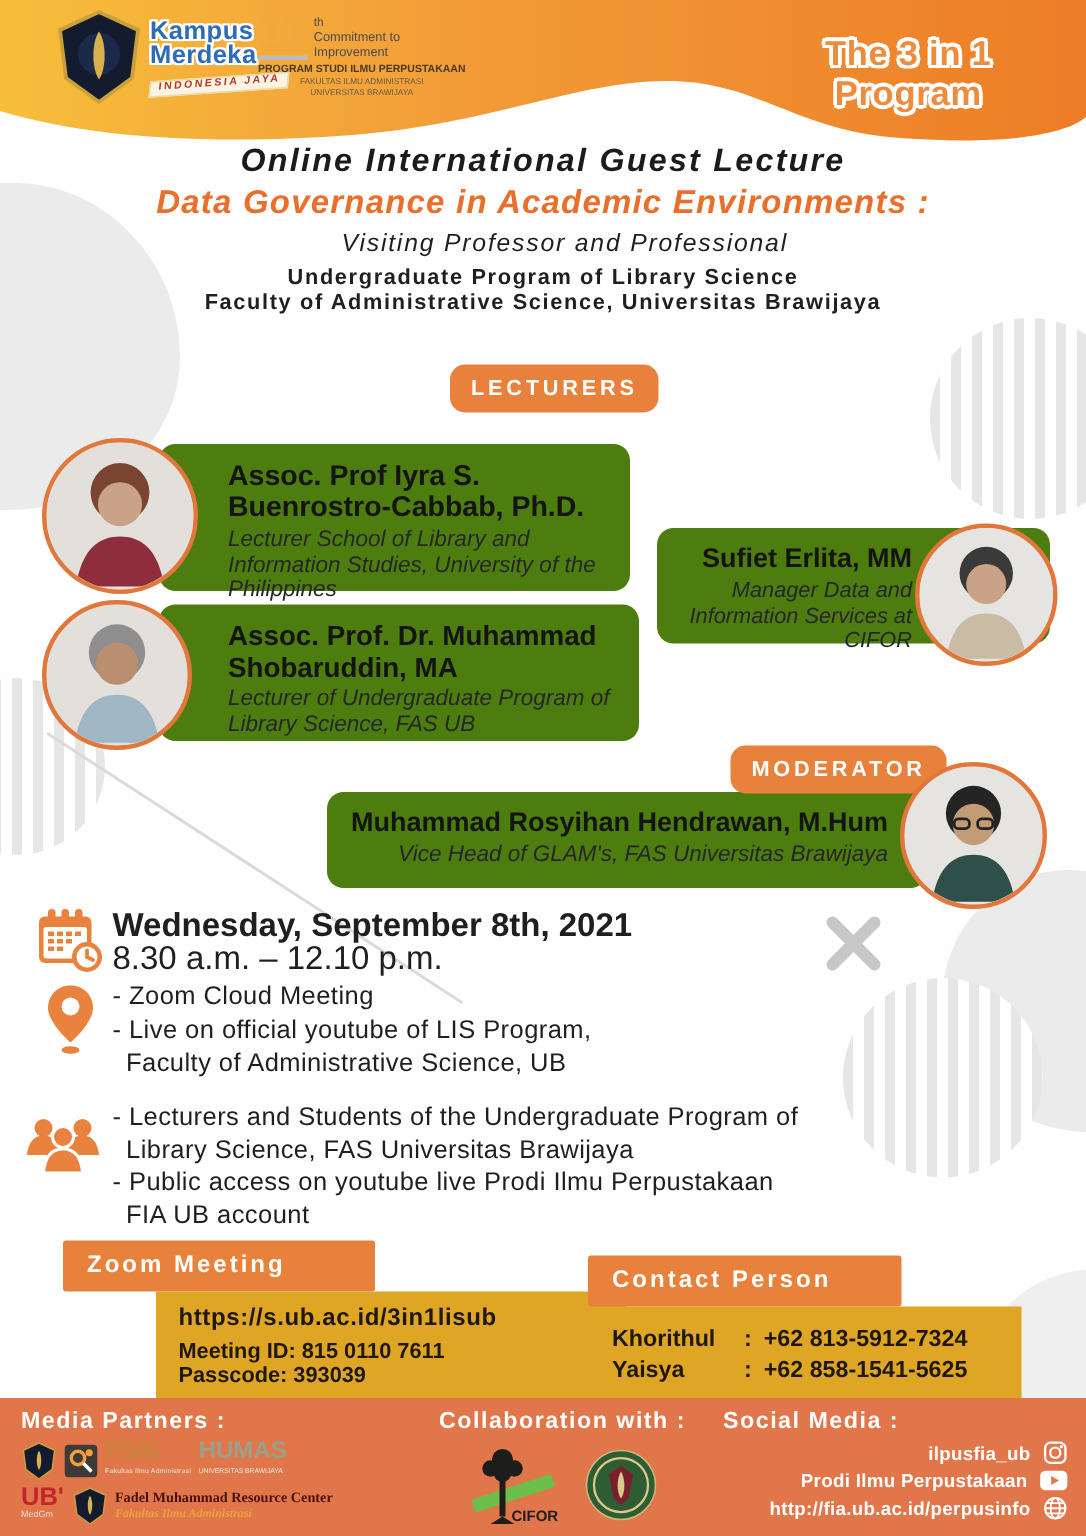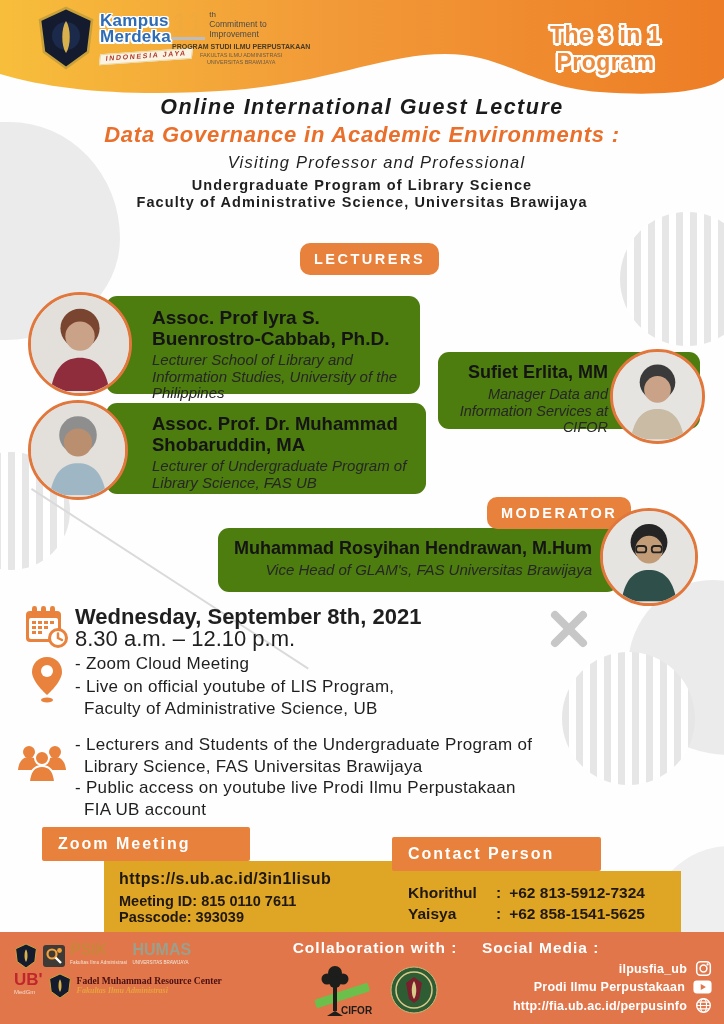--- a/index.html
+++ b/index.html
@@ -280,20 +280,21 @@
     </div>
     <div class="crow">
       <span class="cn">Yaisya</span>
       <span class="cc">:</span>
       <span>+62 858-1541-5625</span>
     </div>
   </div>
 
   <div class="footer">
     <div class="fcol1">
+      <div class="flabel">Media Partners :</div>
       <div class="lrow">
         <svg width="24" height="26" viewBox="0 0 60 64">
           <path d="M30,2 L56,14 L52,46 L30,62 L8,46 L4,14 Z" fill="#141B2E" stroke="#C9A13B" stroke-width="2.5"></path>
           <path d="M30,15 C35,22 35,40 30,47 C25,40 25,22 30,15 Z" fill="#D8B04C"></path>
         </svg>
         <svg width="22" height="22" viewBox="0 0 22 22">
           <rect width="22" height="22" rx="3" fill="#3E3A36"></rect>
           <circle cx="9" cy="9" r="4.5" fill="none" stroke="#F2A03C" stroke-width="2.2"></circle>
           <line x1="12.5" y1="12.5" x2="18" y2="18" stroke="#fff" stroke-width="2.4"></line>
           <circle cx="16.5" cy="5.5" r="2.4" fill="#F2A03C"></circle>

